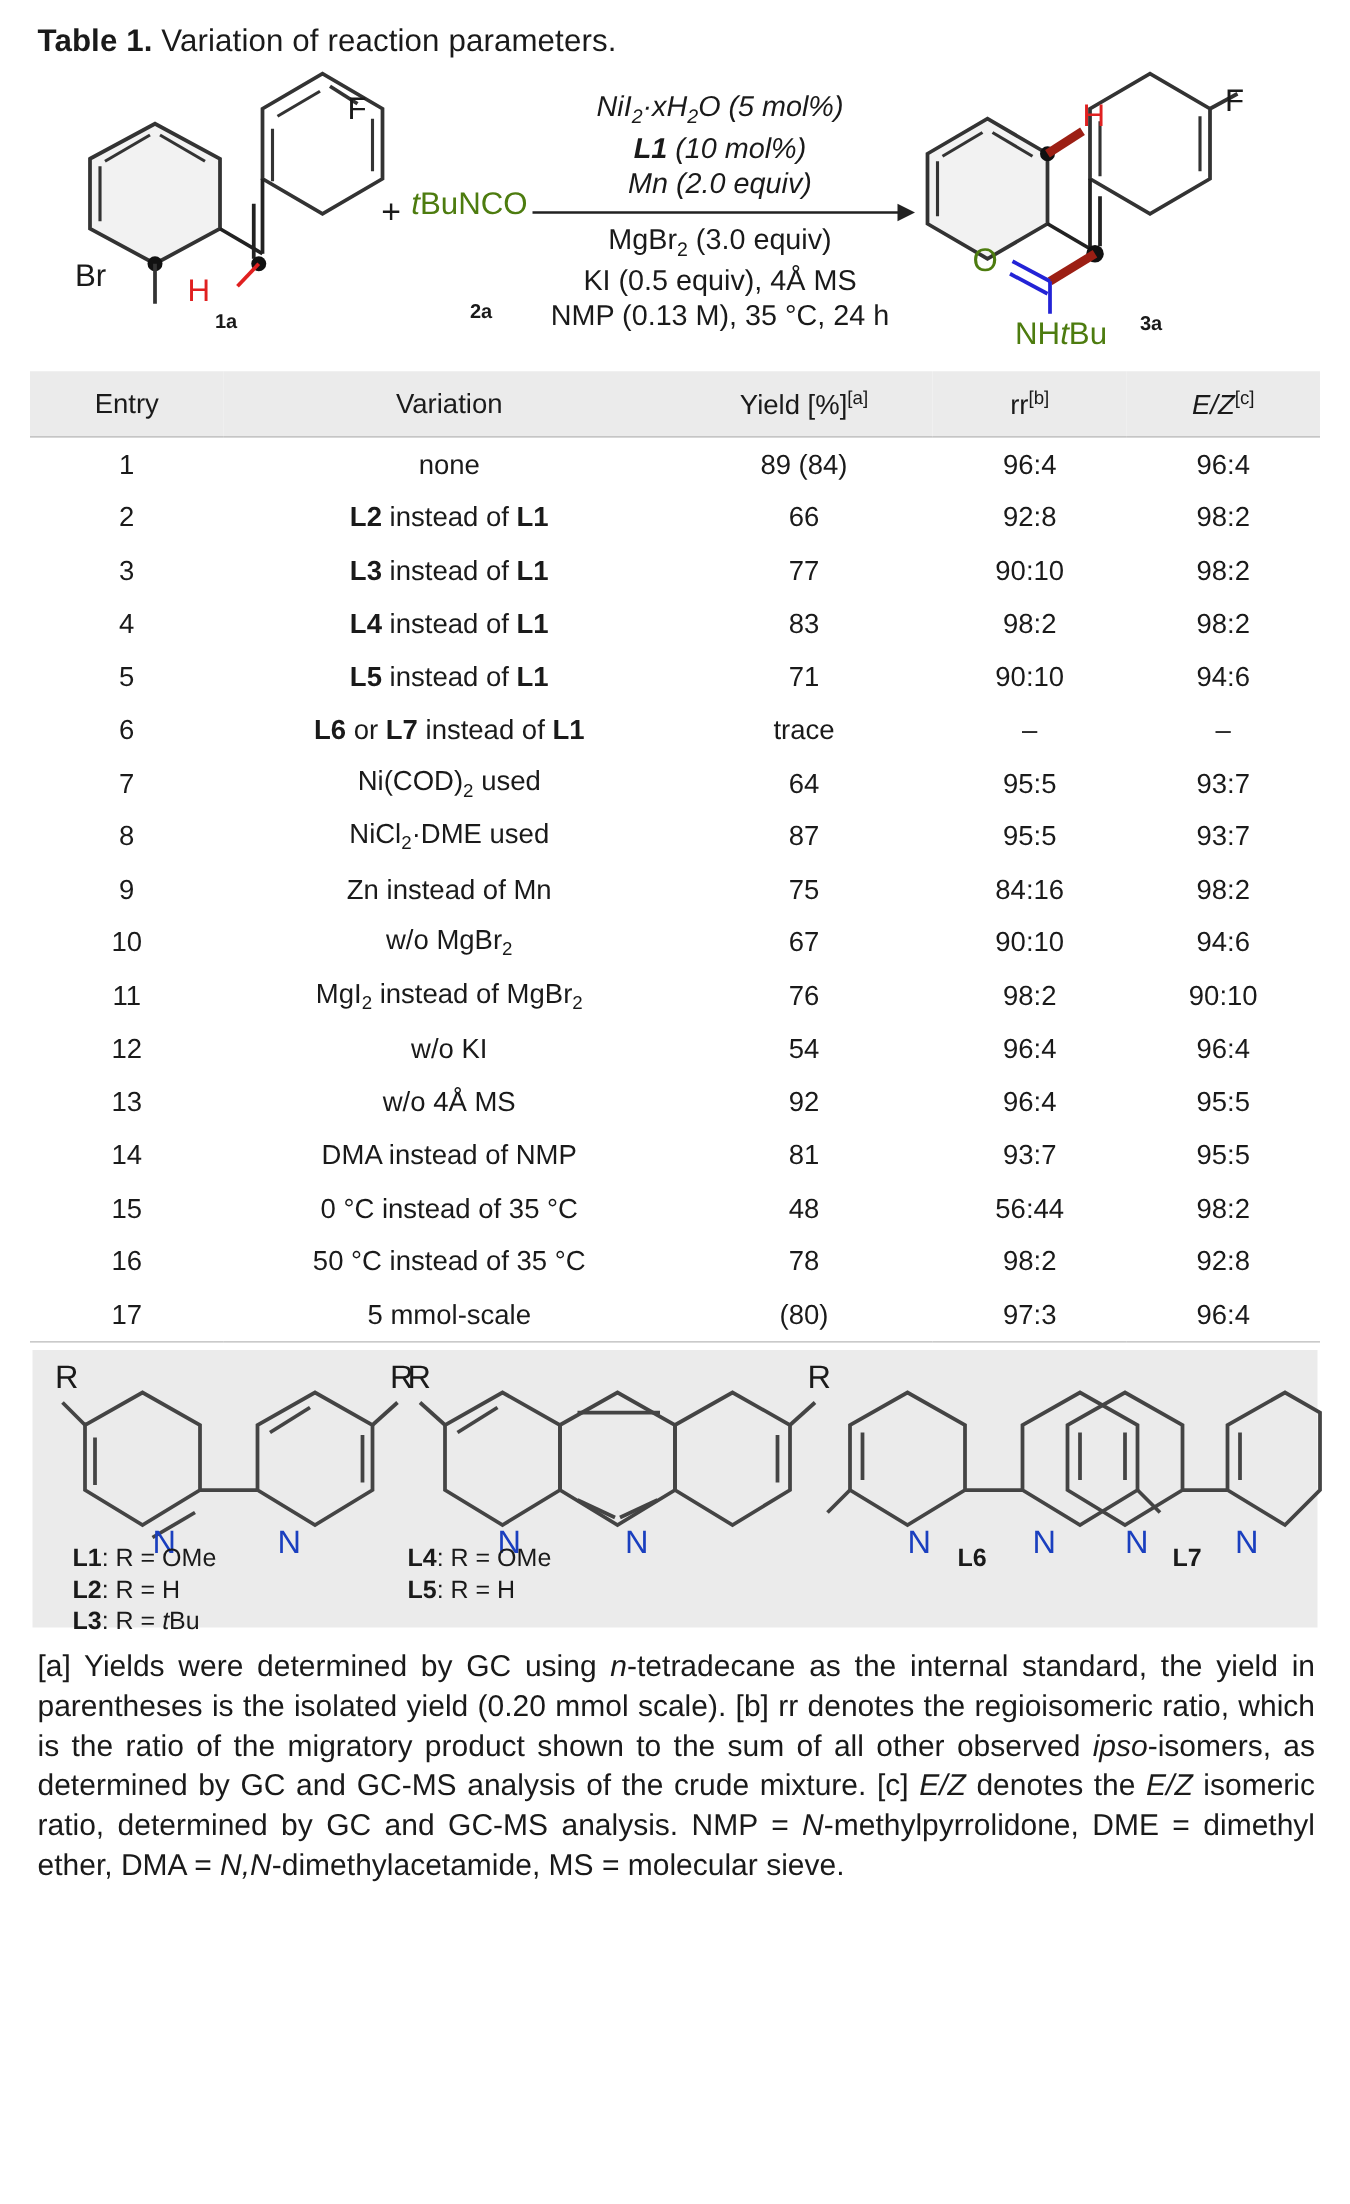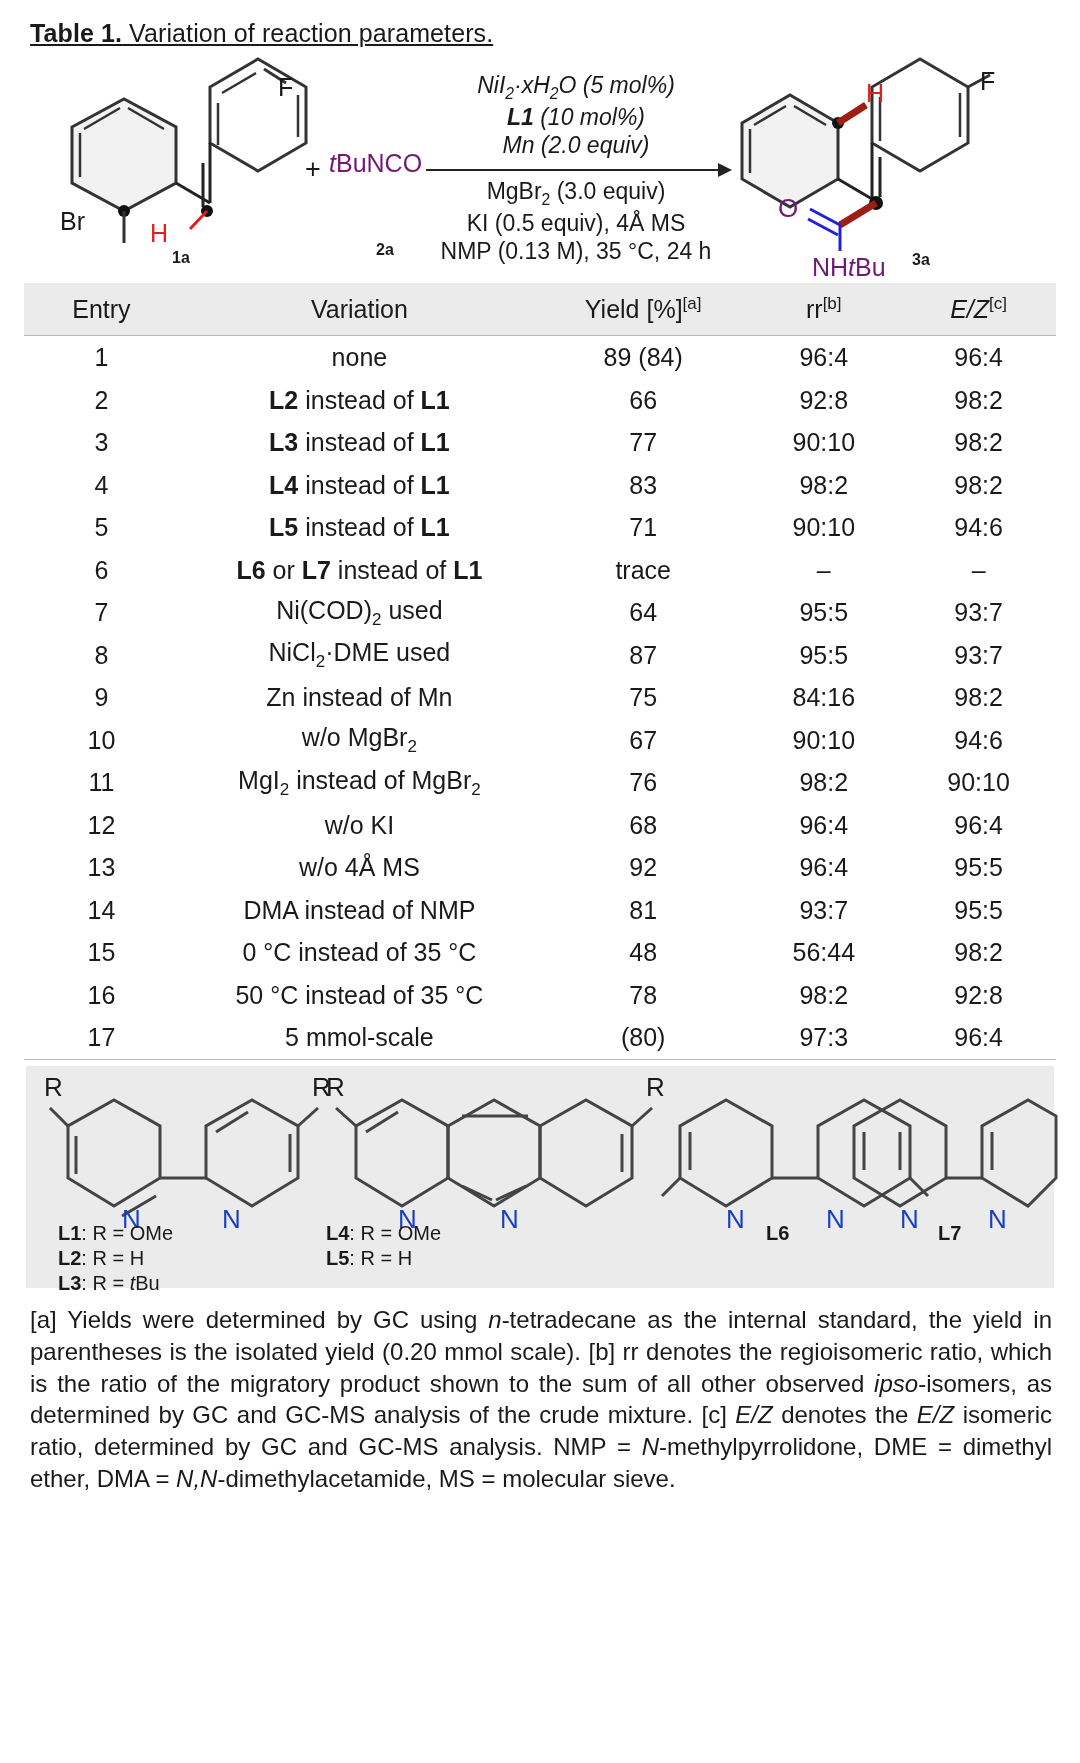--- a/index.html
+++ b/index.html
@@ -6,39 +6,39 @@
   body{
     width:1080px;height:1763px;
     background:#ffffff;
     font-family:"Liberation Sans","DejaVu Sans",sans-serif;
     color:#1a1a1a;
     -webkit-font-smoothing:antialiased;
   }
   .page{position:relative;width:1080px;height:1763px;box-sizing:border-box;padding:0 24px;}
 
   
-  .caption{font-size:25px;line-height:1.25;padding:18px 2px 10px 6px;letter-spacing:.1px;text-decoration:underline;}
+  .caption{font-size:25px;line-height:1.25;padding:18px 2px 10px 6px;letter-spacing:.1px;}
   .caption b{font-weight:bold;}
 
   
   .scheme{position:relative;height:222px;margin:0 2px;}
   .sch-abs{position:absolute;}
   .mol-label{font-size:16px;font-weight:bold;}
   .cond{font-size:23px;line-height:1.22;text-align:center;white-space:nowrap;}
   .cond b{font-weight:bold;}
   .arrow-line{position:absolute;height:2px;background:#222;}
   .arrow-head{position:absolute;width:0;height:0;border-top:7px solid transparent;border-bottom:7px solid transparent;border-left:14px solid #222;}
   .plus{font-size:27px;}
-  .blue{color:#701a75;}
+  .blue{color:#4d7c0f;}
   .red{color:#e02020;}
   sub{font-size:.68em;}
   sup{font-size:.68em;}
 
   
-  table.t{border-collapse:collapse;width:100%;font-size:25px;margin-top:2px;}
+  table.t{border-collapse:collapse;width:100%;font-size:22px;margin-top:16px;}
   table.t th,table.t td{padding:0;}
   table.t thead tr{background:#ebebeb;}
   table.t thead th{font-weight:normal;height:52px;vertical-align:middle;text-align:center;}
   table.t tbody td{height:42.5px;vertical-align:middle;text-align:center;white-space:nowrap;}
   .c-entry{width:15%;}
   .c-var{width:35%;}
   .c-yield{width:20%;}
   .c-rr{width:15%;}
   .c-ez{width:15%;}
   .rule-top{border-top:1.5px solid #b9b9b9;}
@@ -237,21 +237,21 @@
         <tr>
           <td class="c-entry">11</td>
           <td class="c-var">MgI<sub>2</sub> instead of MgBr<sub>2</sub></td>
           <td class="c-yield">76</td>
           <td class="c-rr">98:2</td>
           <td class="c-ez">90:10</td>
         </tr>
         <tr>
           <td class="c-entry">12</td>
           <td class="c-var">w/o KI</td>
-          <td class="c-yield">68</td>
+          <td class="c-yield">54</td>
           <td class="c-rr">96:4</td>
           <td class="c-ez">96:4</td>
         </tr>
         <tr>
           <td class="c-entry">13</td>
           <td class="c-var">w/o 4Å MS</td>
           <td class="c-yield">92</td>
           <td class="c-rr">96:4</td>
           <td class="c-ez">95:5</td>
         </tr>

